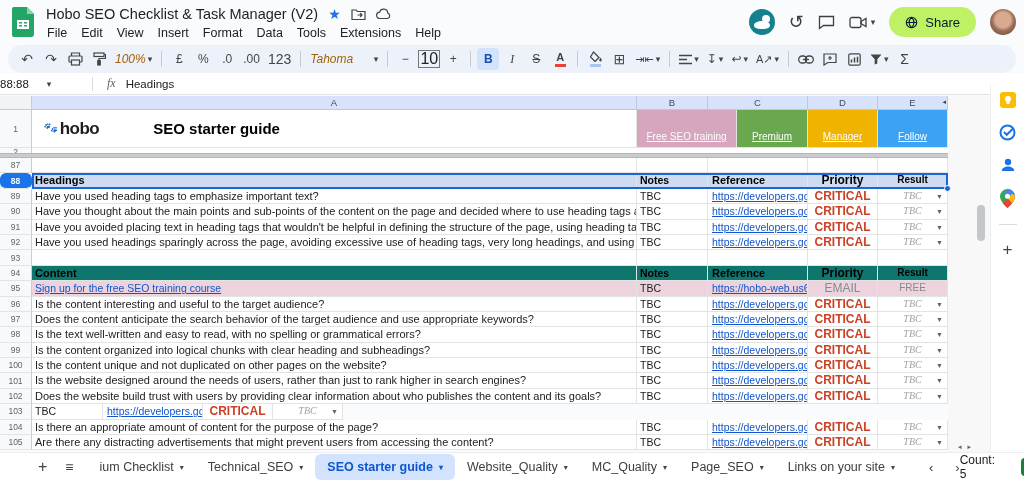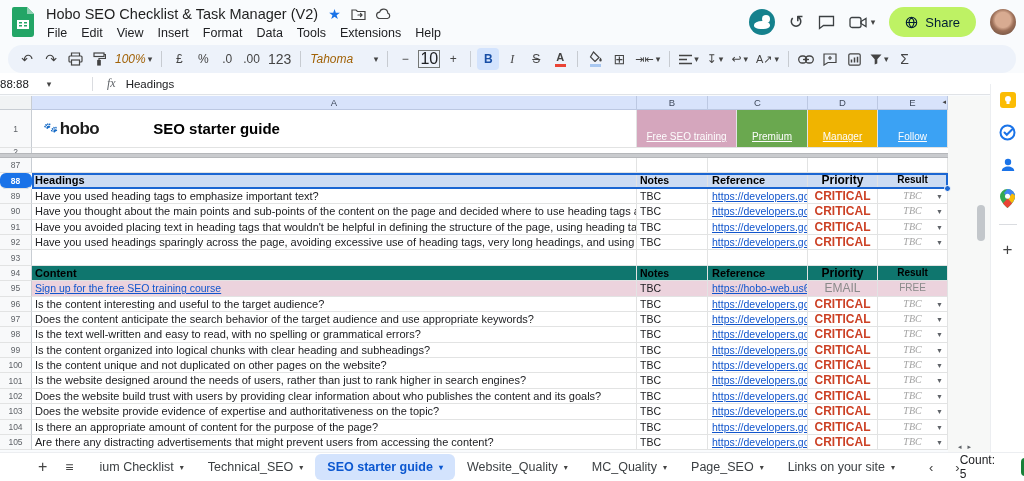--- a/index.html
+++ b/index.html
@@ -513,21 +513,20 @@
             <div class="cell ca">Does the website build trust with users by providing clear information about who publishes the content and its goals?</div>
             <div class="cell cb">TBC</div>
             <div class="cell cc"><span class="link">https://developers.google.</span></div>
             <div class="cell cd">CRITICAL</div>
             <div class="cell ce">TBC<span class="res-arrow">▼</span></div>
           </div>
         </div>
         <div class="grid-row k-item">
           <div class="rn">103</div>
           <div class="cells">
-            <div class="cell ca">Does the website provide evidence of expertise and authoritativeness on the topic?</div>
             <div class="cell cb">TBC</div>
             <div class="cell cc"><span class="link">https://developers.google.</span></div>
             <div class="cell cd">CRITICAL</div>
             <div class="cell ce">TBC<span class="res-arrow">▼</span></div>
           </div>
         </div>
         <div class="grid-row k-item">
           <div class="rn">104</div>
           <div class="cells">
             <div class="cell ca">Is there an appropriate amount of content for the purpose of the page?</div>

